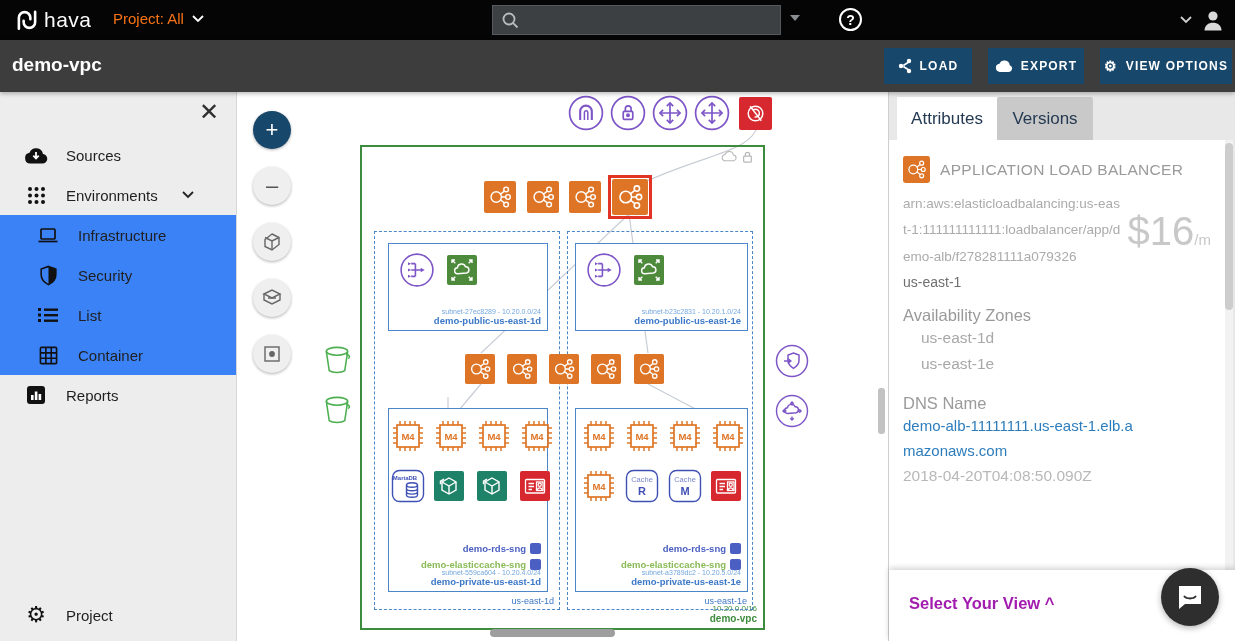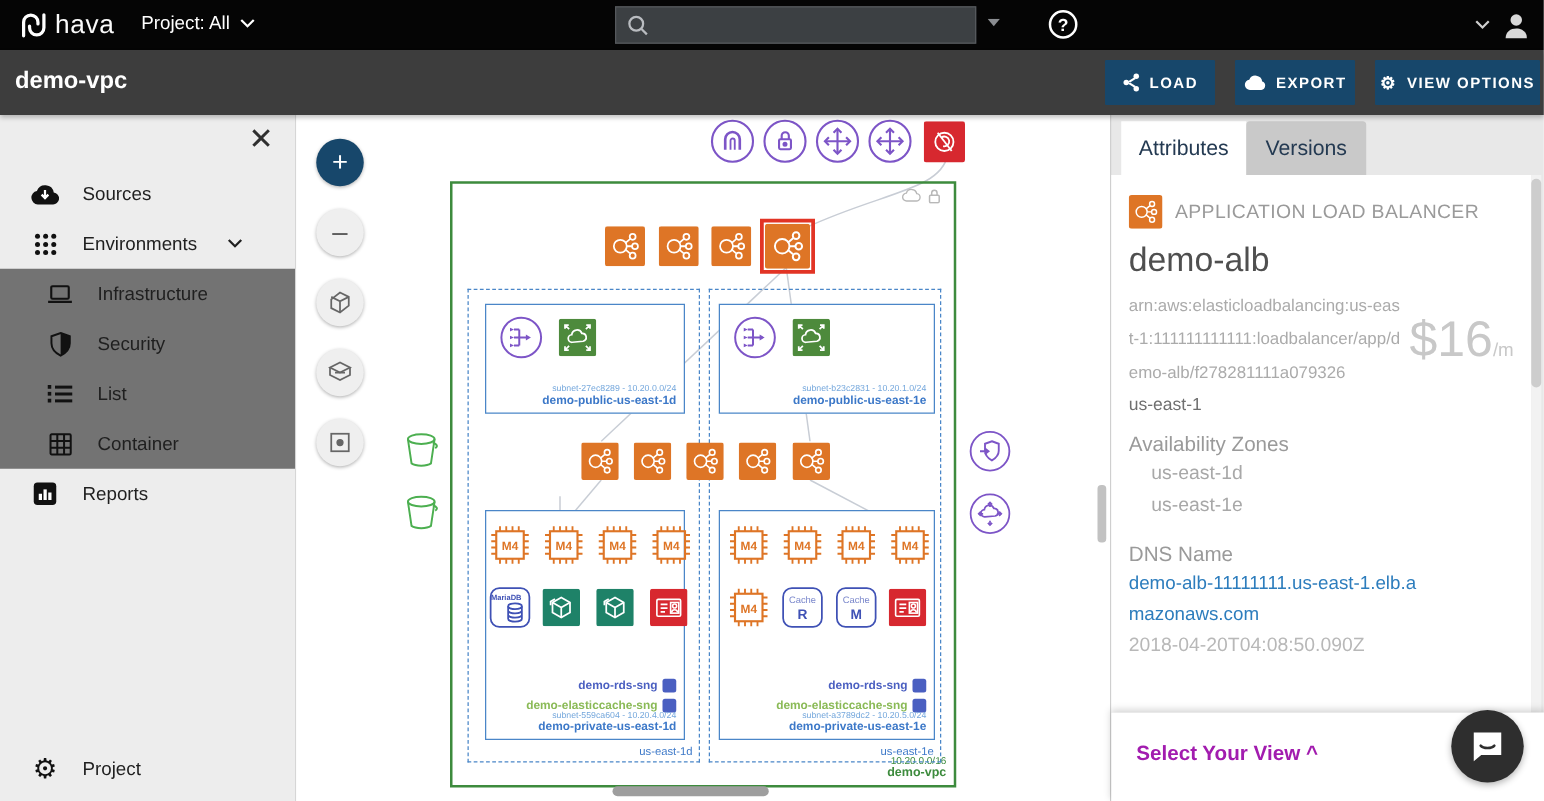--- a/index.html
+++ b/index.html
@@ -3,39 +3,39 @@
 <meta charset="utf-8">
 <style>
   * { margin:0; padding:0; box-sizing:border-box; }
   html,body { width:1235px; height:641px; overflow:hidden; font-family:"Liberation Sans",sans-serif; background:#fff; }
   .abs { position:absolute; }
 
   
   .topbar { position:absolute; left:0; top:0; width:1235px; height:40px; background:#050505; color:#f5f5f5; }
   .logo { position:absolute; left:14px; top:7px; display:flex; align-items:center; gap:4px; }
   .logo-text { font-size:21px; font-weight:400; letter-spacing:.5px; color:#fafafa; }
-  .project { position:absolute; left:113px; top:10px; display:flex; align-items:center; gap:8px; font-size:15px; color:#ffffff; cursor:pointer; }
+  .project { position:absolute; left:113px; top:10px; display:flex; align-items:center; gap:8px; font-size:15px; color:#f97316; cursor:pointer; }
   .searchbox { position:absolute; left:492px; top:5px; width:289px; height:30px; background:#3c4043; border:1px solid #55585c; display:flex; align-items:center; padding:0 8px; }
   .searchbox input { flex:1; background:transparent; border:none; outline:none; color:#eee; font-size:14px; margin-left:6px; font-family:"Liberation Sans",sans-serif;}
   .search-dd { position:absolute; left:790px; top:15px; }
   .help { position:absolute; left:839px; top:8px; width:23px; height:23px; border:2px solid #fff; border-radius:50%; color:#fff; font-size:14px; font-weight:bold; display:flex; align-items:center; justify-content:center; cursor:pointer; }
   .acct-dd { position:absolute; left:1180px; top:16px; }
   .person { position:absolute; left:1200px; top:7px; }
 
   
   .titlebar { position:absolute; left:0; top:40px; width:1235px; height:52px; background:#3d3d3d; box-shadow:0 2px 4px rgba(0,0,0,.25); z-index:5;}
   .page-title { position:absolute; left:12px; top:14px; color:#fff; font-size:19px; font-weight:600; }
   .tb-btn { position:absolute; top:8px; height:36px; background:#17476B; color:#fff; font-size:12px; letter-spacing:1.2px; font-weight:600; display:flex; align-items:center; justify-content:center; gap:8px; cursor:pointer; border-radius:1px; }
 
   
   .sidebar { position:absolute; left:0; top:92px; width:237px; height:549px; background:#ededed; border-right:1px solid #d6d6d6; }
   .sb-close { position:absolute; right:17px; top:8px; font-size:24px; color:#2f2f2f; cursor:pointer; line-height:1; }
   .sb-item { display:flex; align-items:center; height:40px; padding-left:24px; gap:18px; font-size:15px; color:#1f1f1f; cursor:pointer; }
   .sb-item .ic { width:24px; display:flex; justify-content:center; }
-  .sb-group { background:#737373; }
+  .sb-group { background:#3b82f6; }
   .sb-group .sb-item { padding-left:36px; }
   .sb-top { position:absolute; top:43px; left:0; right:0; }
   .sb-settings { position:absolute; bottom:6px; left:0; right:0; }
   .gear-glyph { font-size:22px; line-height:1; color:#111; }
 
   
   .canvas { position:absolute; left:237px; top:92px; width:651px; height:549px; background:#fff; }
   .tool-circle { position:absolute; left:16px; width:38px; height:38px; border-radius:50%; background:#efefef; box-shadow:0 1px 3px rgba(0,0,0,.3); display:flex; align-items:center; justify-content:center; cursor:pointer; color:#555; }
   .tool-circle.primary { background:#17476B; color:#fff; }
   .tool-circle .plusminus { font-size:22px; font-weight:400; line-height:1; }
@@ -720,21 +720,20 @@
             <g fill="none" stroke="#fff" stroke-width="1.5">
               <circle cx="13" cy="17" r="5.5"></circle>
               <circle cx="23.5" cy="9" r="2.5"></circle>
               <circle cx="25.5" cy="17" r="2.5"></circle>
               <circle cx="23.5" cy="25" r="2.5"></circle>
               <path d="M17.2 14.3l4-3.3M18.5 17h4.5M17.2 19.7l4 3.3"></path>
             </g>
           </svg>
         <span class="ptype">APPLICATION LOAD BALANCER</span>
       </div>
-      <div class="pname">demo-alb</div>
       <div class="parn-row">
         <div class="parn">arn:aws:elasticloadbalancing:us-east-1:111111111111:loadbalancer/app/demo-alb/f278281111a079326</div>
         <div class="pprice">
           <span class="big">$16</span><span class="unit">/m</span>
         </div>
       </div>
       <div class="pregion">us-east-1</div>
       <div class="phead">Availability Zones</div>
       <div class="pzone">us-east-1d</div>
       <div class="pzone">us-east-1e</div>

